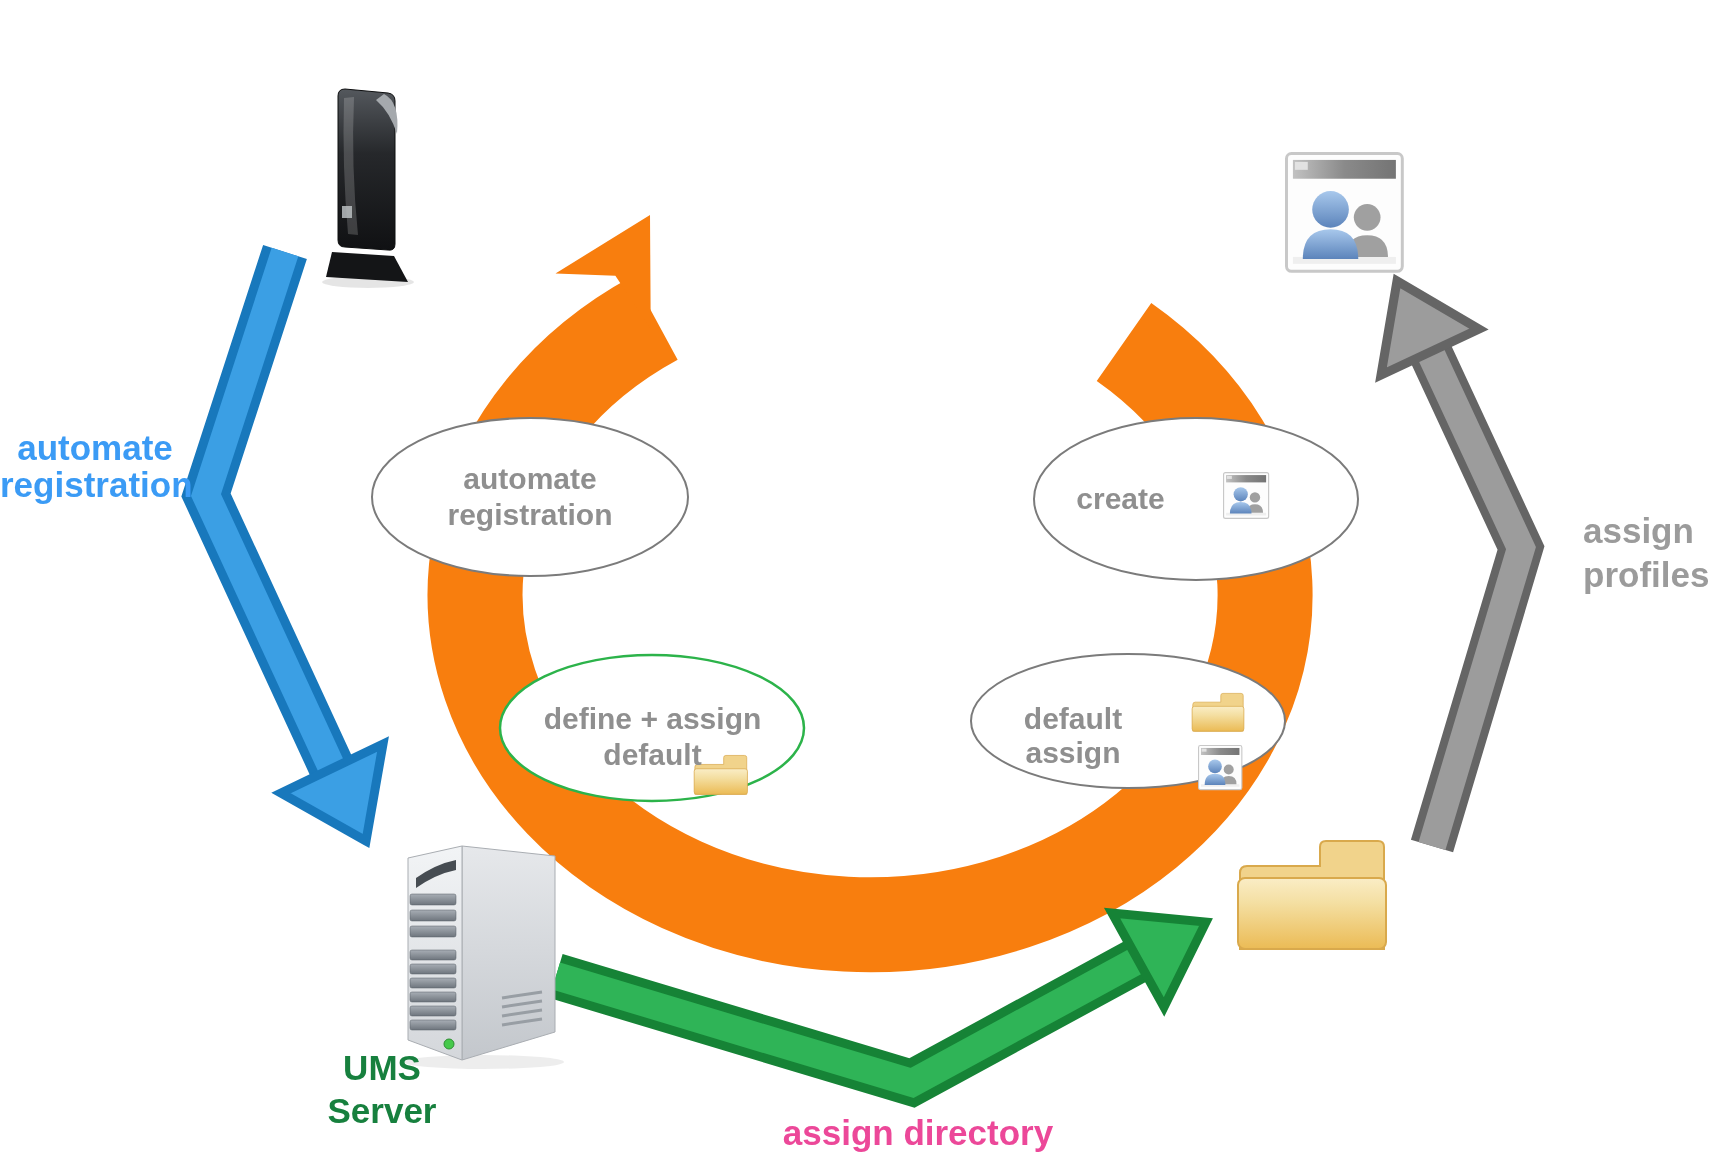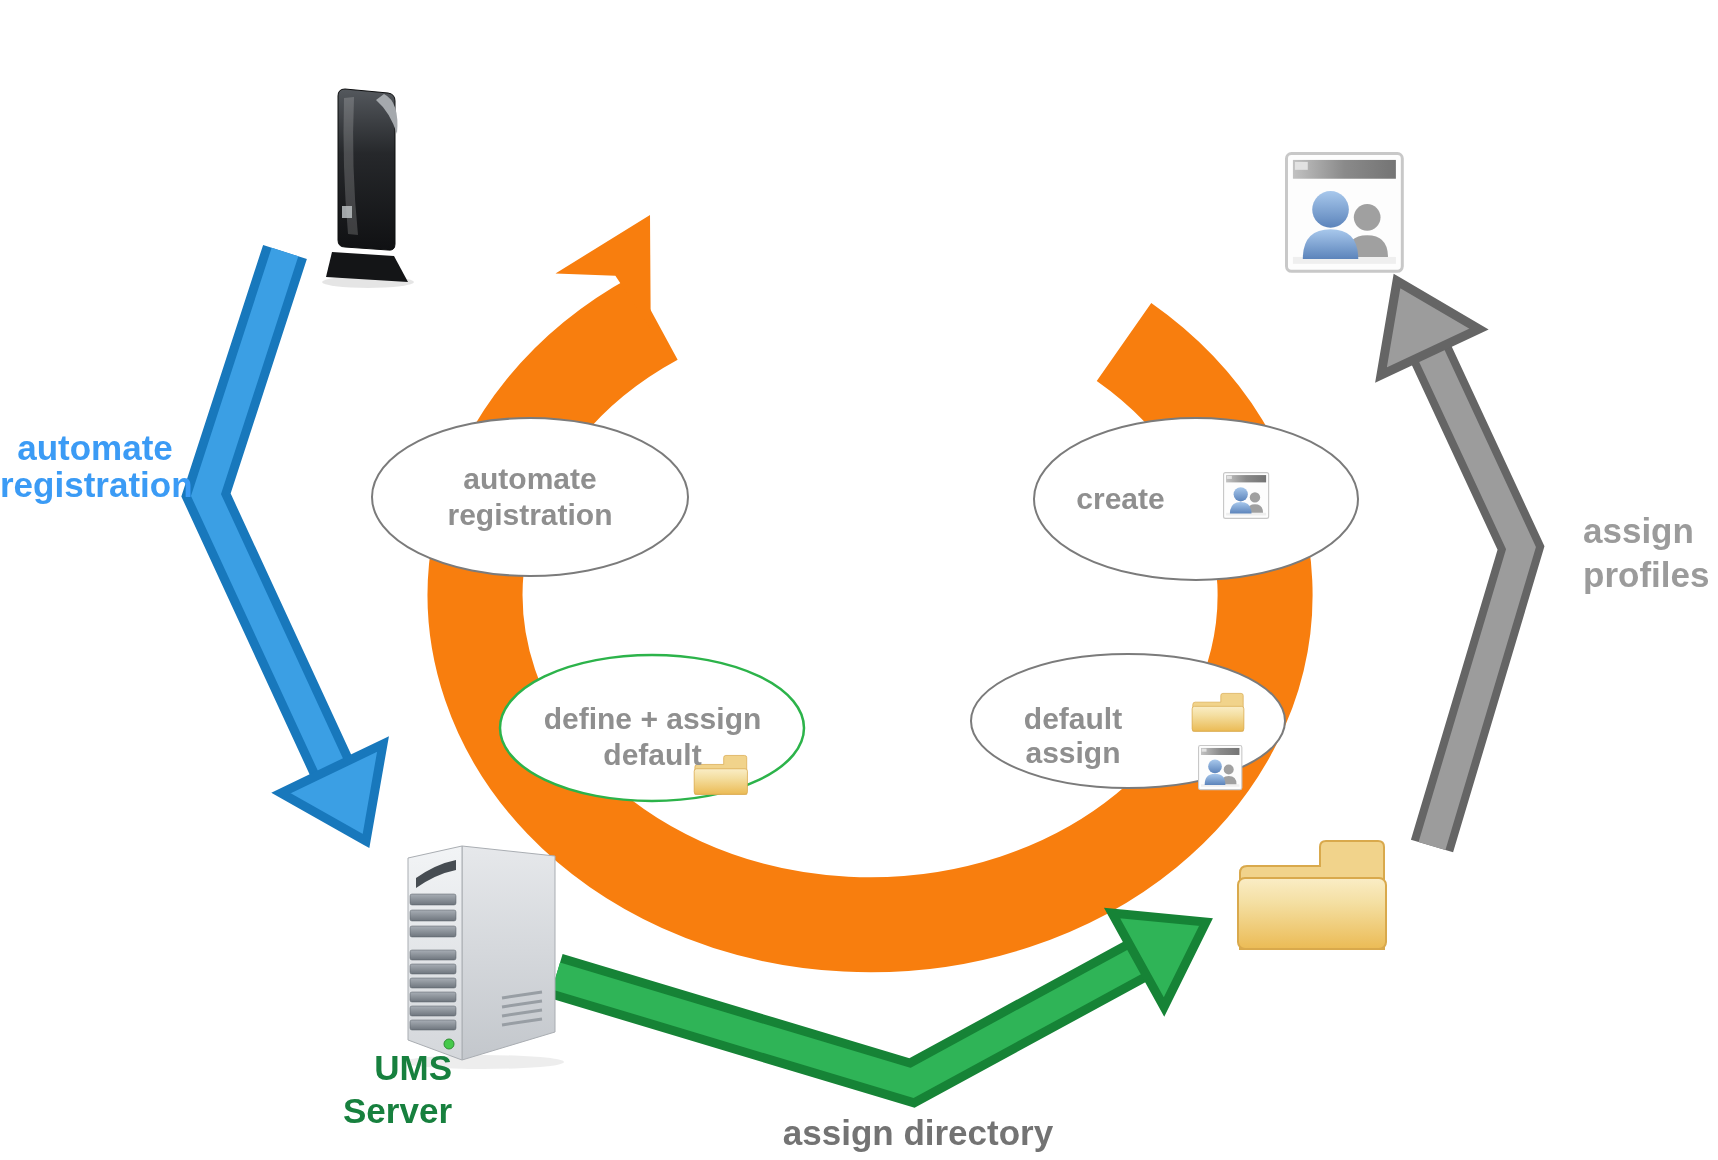--- a/index.html
+++ b/index.html
@@ -16,21 +16,21 @@
     position: absolute;
     font-weight: bold;
     font-size: 35px;
     line-height: 37px;
     text-align: center;
     white-space: nowrap;
   }
   .lbl span { display: block; }
   .lbl-blue   { color: #3B9BF5; }
   .lbl-dgreen { color: #17803E; }
-  .lbl-green  { color: #737373; }
+  .lbl-green  { color: #ec4899; }
   .lbl-gray   { color: #9B9B9B; text-align: left; line-height: 44px; }
   .step-lbl {
     position: absolute;
     color: #8F8F8F;
     font-weight: bold;
     font-size: 30px;
     line-height: 36px;
     text-align: center;
     white-space: nowrap;
   }
@@ -157,21 +157,21 @@
     <use href="#sym-profile" transform="translate(1285,152) scale(0.99)"></use>
     <use href="#sym-profile" transform="translate(1223,472) scale(0.385)"></use>
     <use href="#sym-profile" transform="translate(1198,745) scale(0.37)"></use>
   </svg>
 
   <div class="lbl lbl-blue" style="left:0; top:429px; width:190px;">
     <span>automate</span>
     <span>registration</span>
   </div>
 
-  <div class="lbl lbl-dgreen" style="left:280px; top:1046px; width:172px; line-height:43px;text-align:right;">
+  <div class="lbl lbl-dgreen" style="left:296px; top:1046px; width:172px; line-height:43px;">
     <span>UMS</span>
     <span>Server</span>
   </div>
 
   <div class="lbl lbl-green" style="left:760px; top:1114px; width:316px;">
     <span>assign directory</span>
   </div>
 
   <div class="lbl lbl-gray" style="left:1583px; top:509px; width:150px;">
     <span>assign</span>

